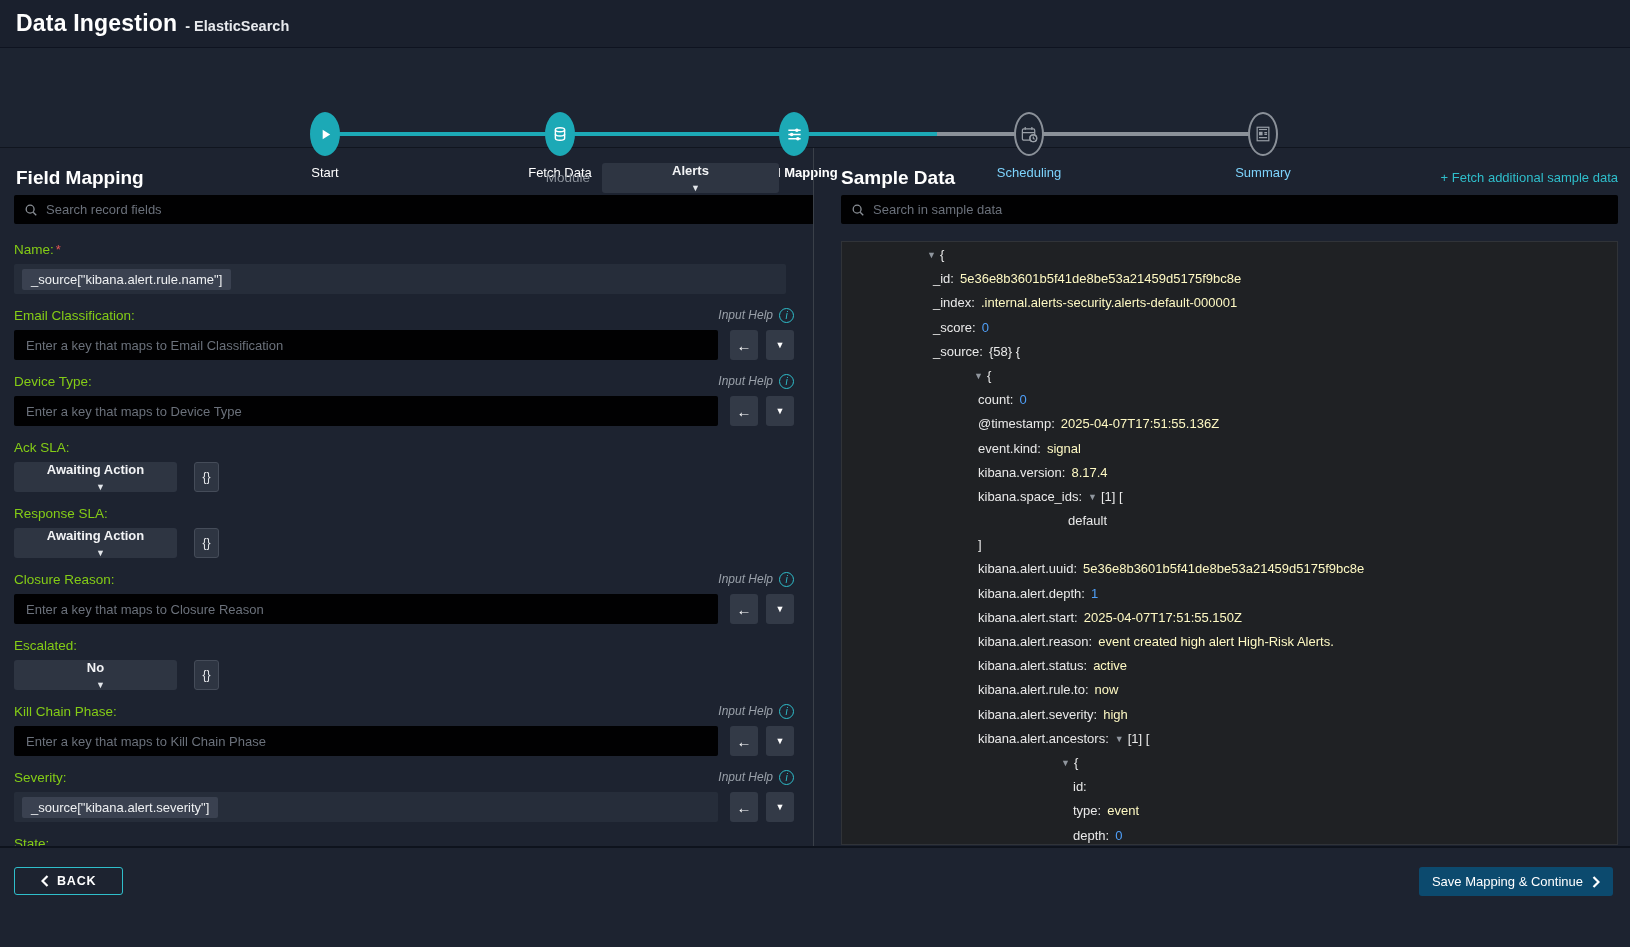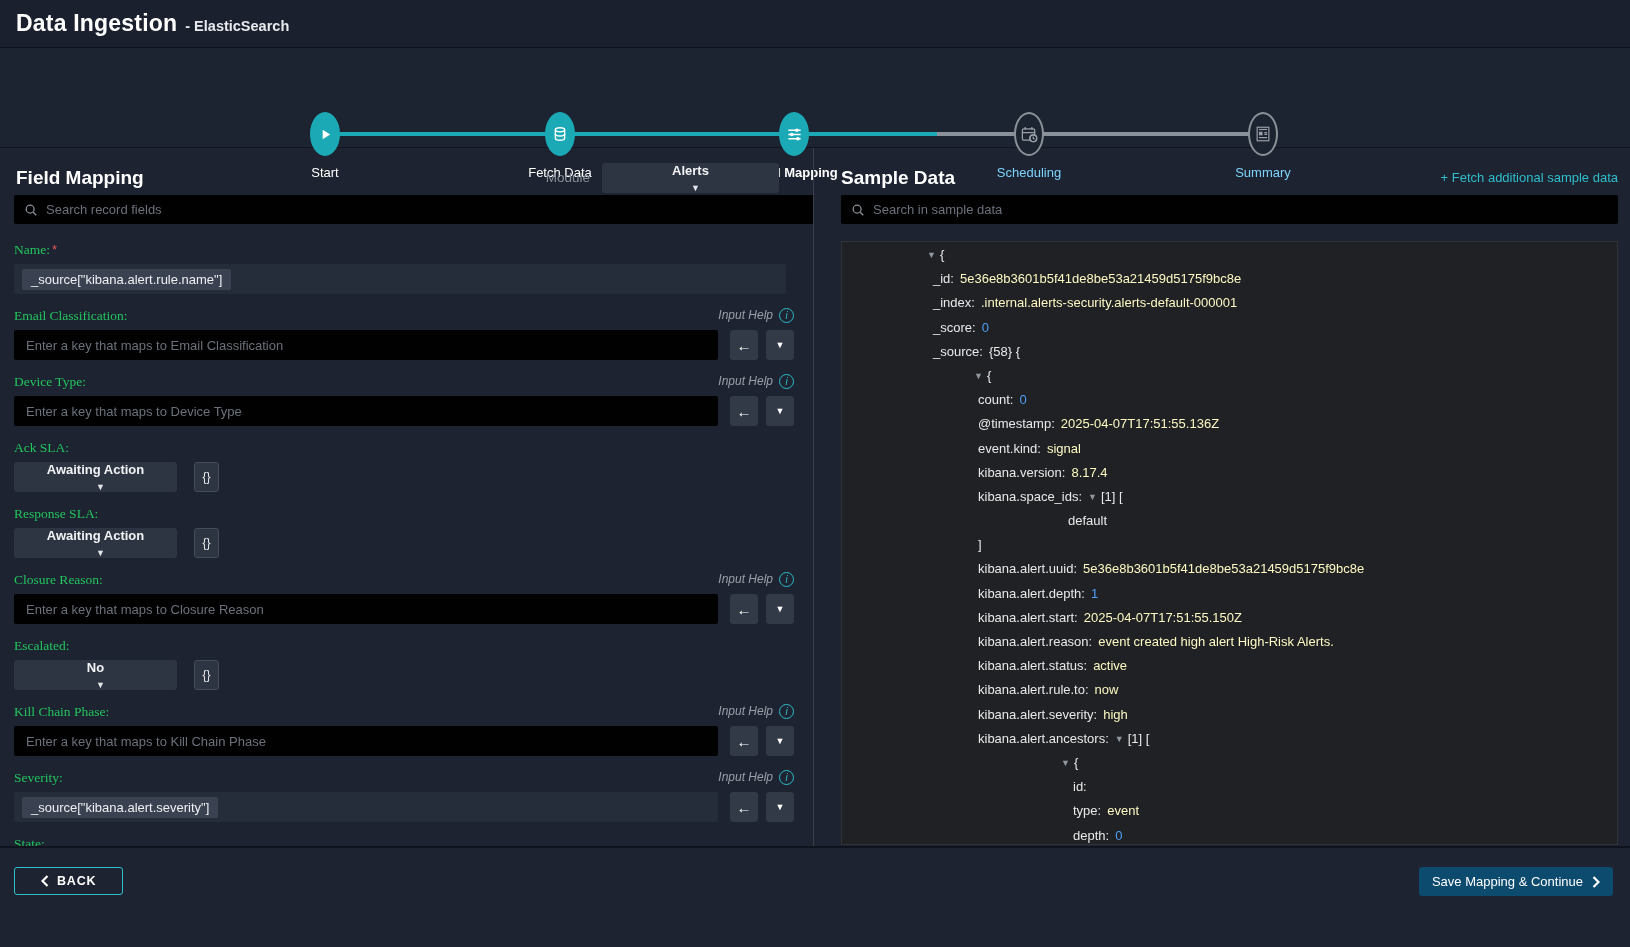--- a/index.html
+++ b/index.html
@@ -45,21 +45,21 @@
   .search-input { background:#010102; border:none; outline:none; height:29px; border-radius:2px; color:#dfe2e6; font-size:13px; padding:0 10px 0 32px; width:100%; }
   .search-input::placeholder { color:#6b717b; }
   .sw-left { width:804px; }
   .sw-right { width:777px; margin-left:27px; }
 
   
   .fields { padding-left:14px; margin-top:17px; }
   .frow { margin-top:13px; }
   .frow:first-child { margin-top:0; }
   .label-row { width:780px; height:16px; display:flex; align-items:center; justify-content:space-between; margin-bottom:7px; }
-  .flabel { color:#22c55e; font-size:13.5px;font-family:Liberation Serif, serif; }
+  .flabel { color:#84cc16; font-size:13.5px; }
   .req { color:#e25555; margin-left:2px; font-size:13px; }
   .help { display:flex; align-items:center; }
   .help-text { color:#99a0a9; font-size:12px; font-style:italic; margin-right:6px; }
   .info-ic { width:15px; height:15px; border:1px solid #2fbecb; border-radius:50%; color:#2fbecb; font-size:10px; font-style:italic; display:flex; align-items:center; justify-content:center; cursor:pointer; }
   .input-row { display:flex; align-items:center; }
   .key-input { background:#010102; border:none; outline:none; height:30px; width:704px; border-radius:2px; color:#dfe2e6; font-size:13px; padding:0 12px; }
   .key-input::placeholder { color:#6b717b; }
   .value-input { background:#262d3a; height:30px; border-radius:2px; display:flex; align-items:center; padding:0 8px; }
   .vi-wide { width:772px; }
   .vi-narrow { width:704px; }

